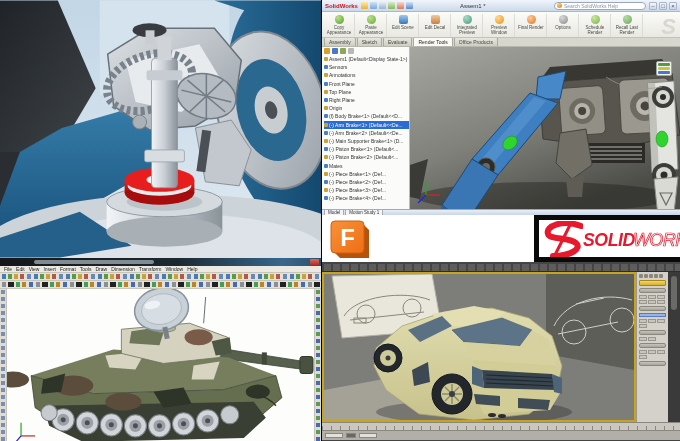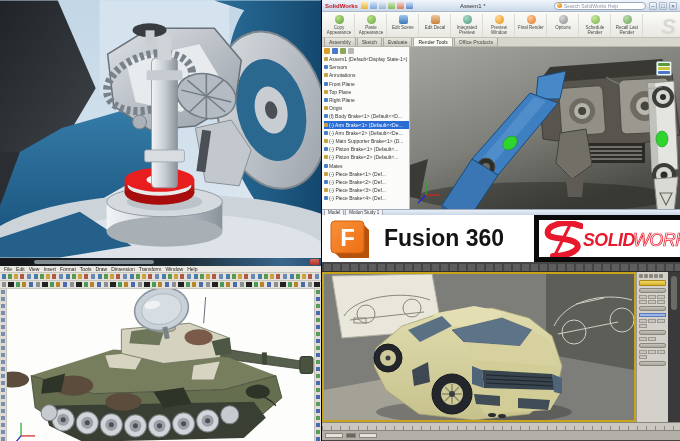--- a/index.html
+++ b/index.html
@@ -469,21 +469,20 @@
       <defs>
         <linearGradient id="fo" x1="0" y1="0" x2="1" y2="1">
             <stop offset="0" stop-color="#f8913a"></stop>
             <stop offset="1" stop-color="#ee6f14"></stop>
           </linearGradient>
       </defs>
       <path d="M33,4 L39,10 L39,38 L10,38 L4,32 Z" fill="#b5520c"></path>
       <rect x="1" y="1" width="33" height="32" rx="4" fill="url(#fo)" stroke="#d2600f" stroke-width="1"></rect>
       <text x="17.5" y="26" text-anchor="middle" font-family="Liberation Sans, sans-serif" font-size="24" font-weight="bold" fill="#ffffff">F</text>
     </svg>
-    <div class="fusion-label">Fusion 360</div>
     <div class="sw-box">
       <svg class="sw-swoosh" width="42" height="36" viewBox="0 0 42 36">
         <path d="M40,5 C22,-2 4,5 7,13 C9,19 28,16 35,22 C41,27 31,35 12,35" fill="none" stroke="#e8192c" stroke-width="6" stroke-linecap="round"></path>
         <path d="M30,2 L14,34" fill="none" stroke="#e8192c" stroke-width="3" stroke-linecap="round"></path>
       </svg>
       <svg width="104" height="30" viewBox="0 0 104 30">
         <text x="0" y="23" font-family="Liberation Sans, sans-serif" font-size="19" font-style="italic" font-weight="bold" letter-spacing="-0.5" fill="#e8192c">SOLID</text>
         <text x="54" y="23" font-family="Liberation Sans, sans-serif" font-size="19" font-style="italic" letter-spacing="-0.5" fill="none" stroke="#e8192c" stroke-width="0.8">WORKS</text>
       </svg>
     </div>

